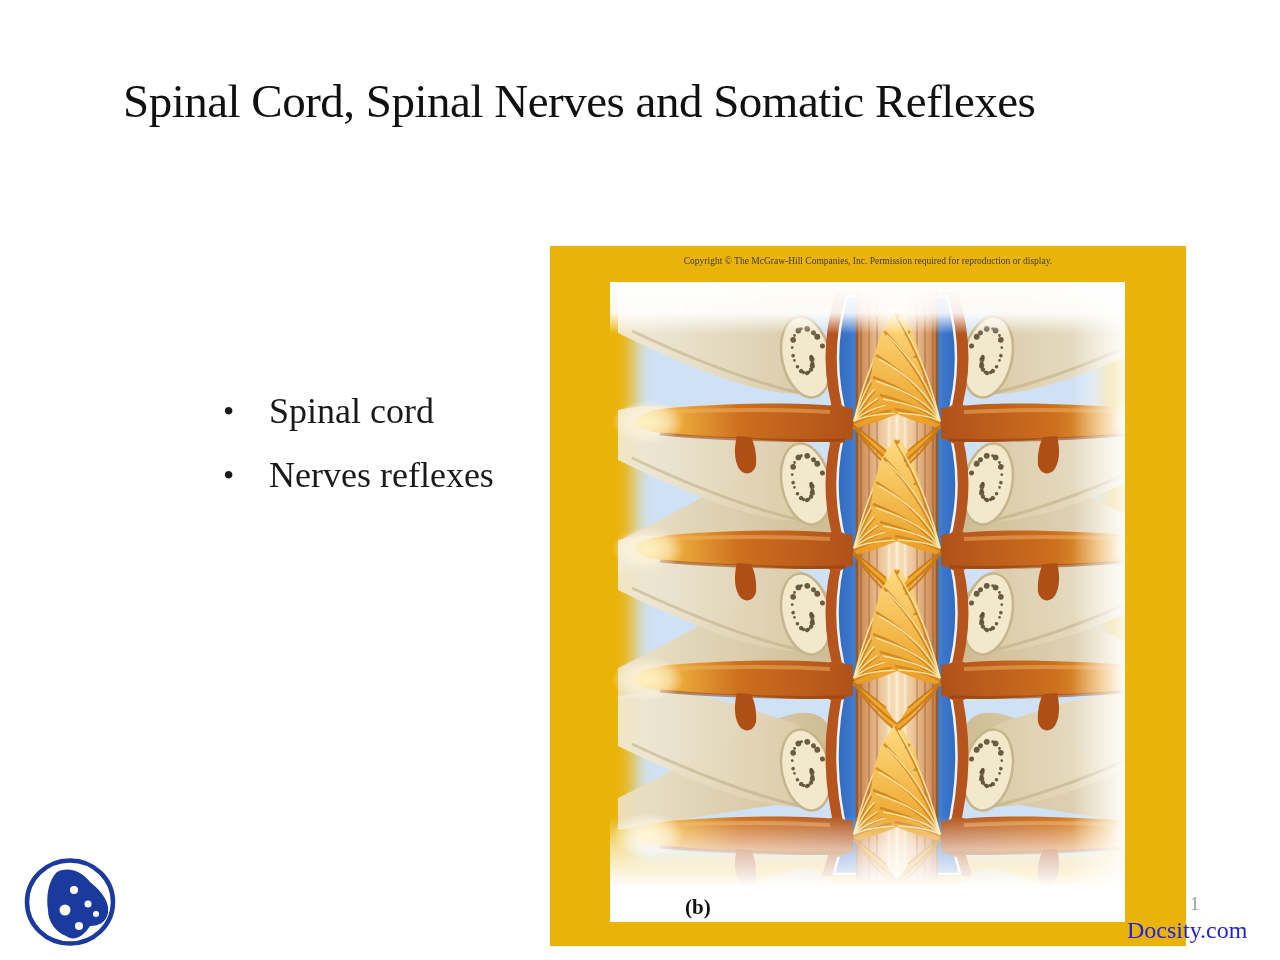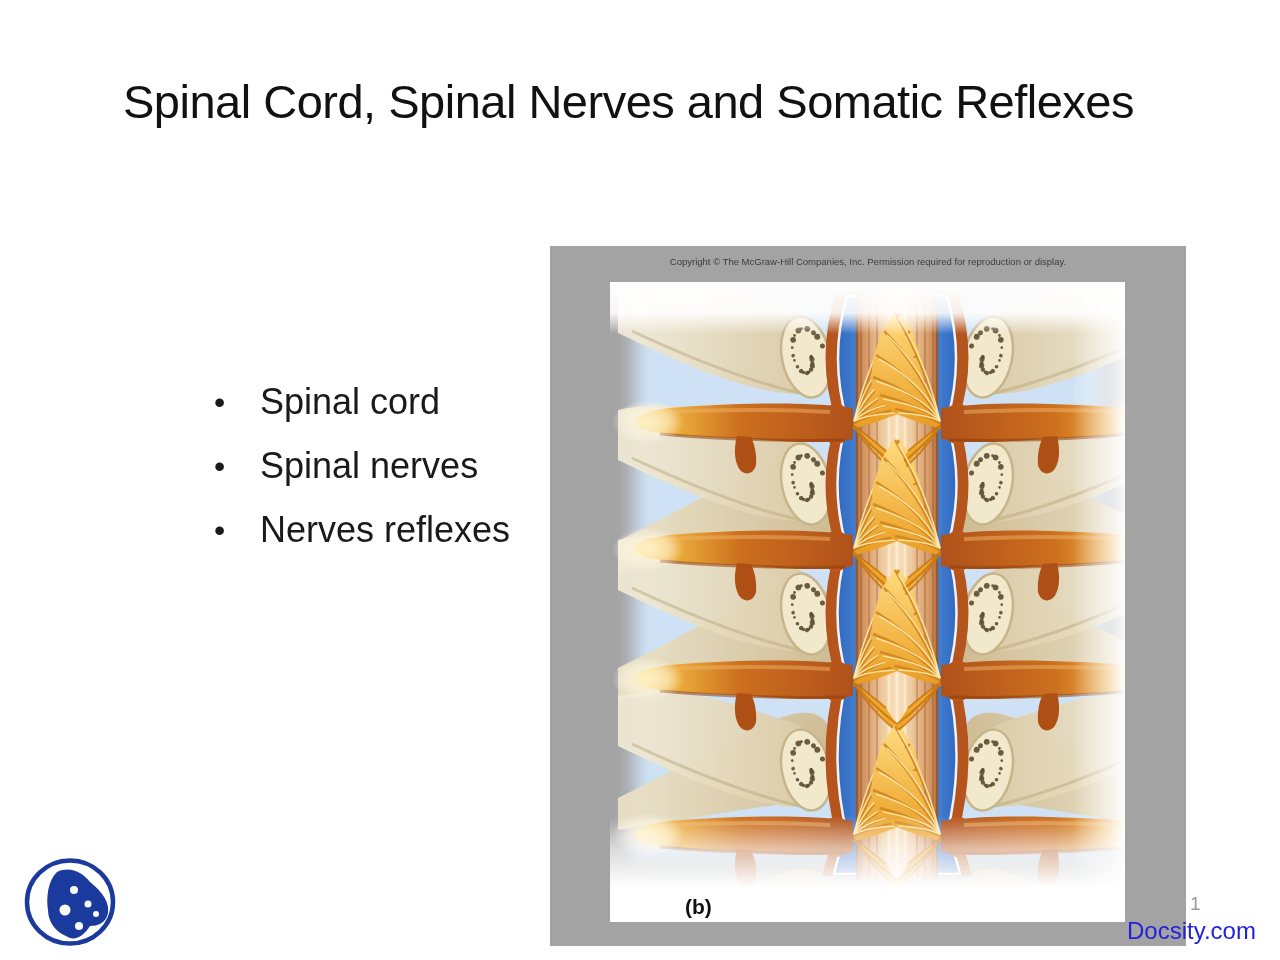--- a/index.html
+++ b/index.html
@@ -1,44 +1,43 @@
 <!DOCTYPE html>
 <html><head>
 <meta charset="utf-8">
 <style>
   html,body{margin:0;padding:0;background:#ffffff;}
   .slide{position:relative;width:1280px;height:960px;background:#ffffff;overflow:hidden;
-         font-family:Liberation Sans, sans-serif;}
+         font-family:Liberation Serif, serif;}
   .title{position:absolute;left:123px;top:74px;width:1140px;margin:0;
          font-size:47px;font-weight:400;letter-spacing:-0.5px;color:#111;white-space:nowrap;z-index:1;}
-  .bullets{position:absolute;left:212px;top:370px;margin:0;padding:0;z-index:1;}
+  .bullets{position:absolute;left:212px;top:370px;margin:9px;padding:0;z-index:1;}
   .bullets li{list-style:none;position:relative;padding-left:48px;
               font-size:36px;line-height:64px;color:#1a1a1a;white-space:nowrap;}
   .bullets li::before{content:"\2022";position:absolute;left:2px;top:0;font-size:32px;color:#1a1a1a;}
   figure.fig{position:absolute;left:550px;top:246px;width:636px;height:700px;margin:0;
-             background:#a3a3a3;z-index:2;}
+             background:#eab308;z-index:2;}
   .copyright{position:absolute;left:0;top:10px;width:100%;text-align:center;
              font-size:9.5px;color:#3c3c3c;}
   #spine-svg{position:absolute;left:60px;top:36px;width:515px;height:640px;display:block;}
   .panel-label{position:absolute;left:135px;top:649px;font-size:21px;font-weight:bold;color:#111;}
   .page-number{position:absolute;left:1190px;top:893px;font-size:19px;color:#9a9a9a;z-index:3;}
   .brand{position:absolute;left:1127px;top:917px;font-size:24px;color:#2222DD;
          text-decoration:none;z-index:3;white-space:nowrap;text-align:center;}
   .logo{position:absolute;left:23px;top:857px;width:94px;height:92px;z-index:3;}
 </style>
 </head>
 <body>
 
 <div class="slide">
 
   <h1 class="title">Spinal Cord, Spinal Nerves and Somatic Reflexes</h1>
 
   <ul class="bullets">
     <li><span>Spinal cord</span></li>
-    <li><span>Spinal nerves</span></li>
     <li><span>Nerves reflexes</span></li>
   </ul>
 
   <figure class="fig">
     <div class="copyright">Copyright © The McGraw-Hill Companies, Inc. Permission required for reproduction or display.</div>
     <svg id="spine-svg" viewBox="610 282 515 640">
         <defs>
           <linearGradient id="gCord" x1="856" y1="0" x2="938" y2="0" gradientUnits="userSpaceOnUse">
             <stop offset="0" stop-color="#B97745" stop-opacity="1"></stop>
             <stop offset="0.12" stop-color="#D89B68" stop-opacity="1"></stop>

